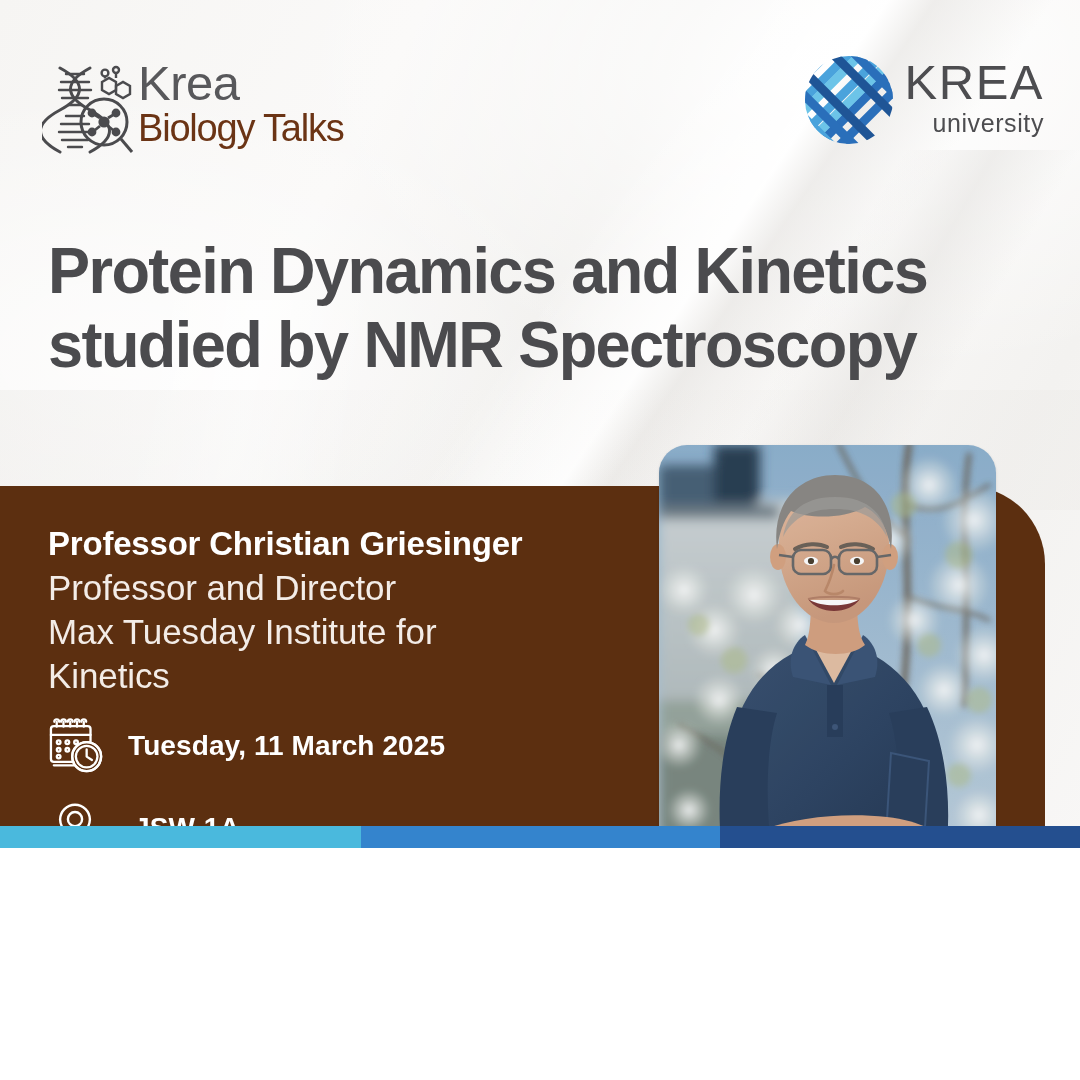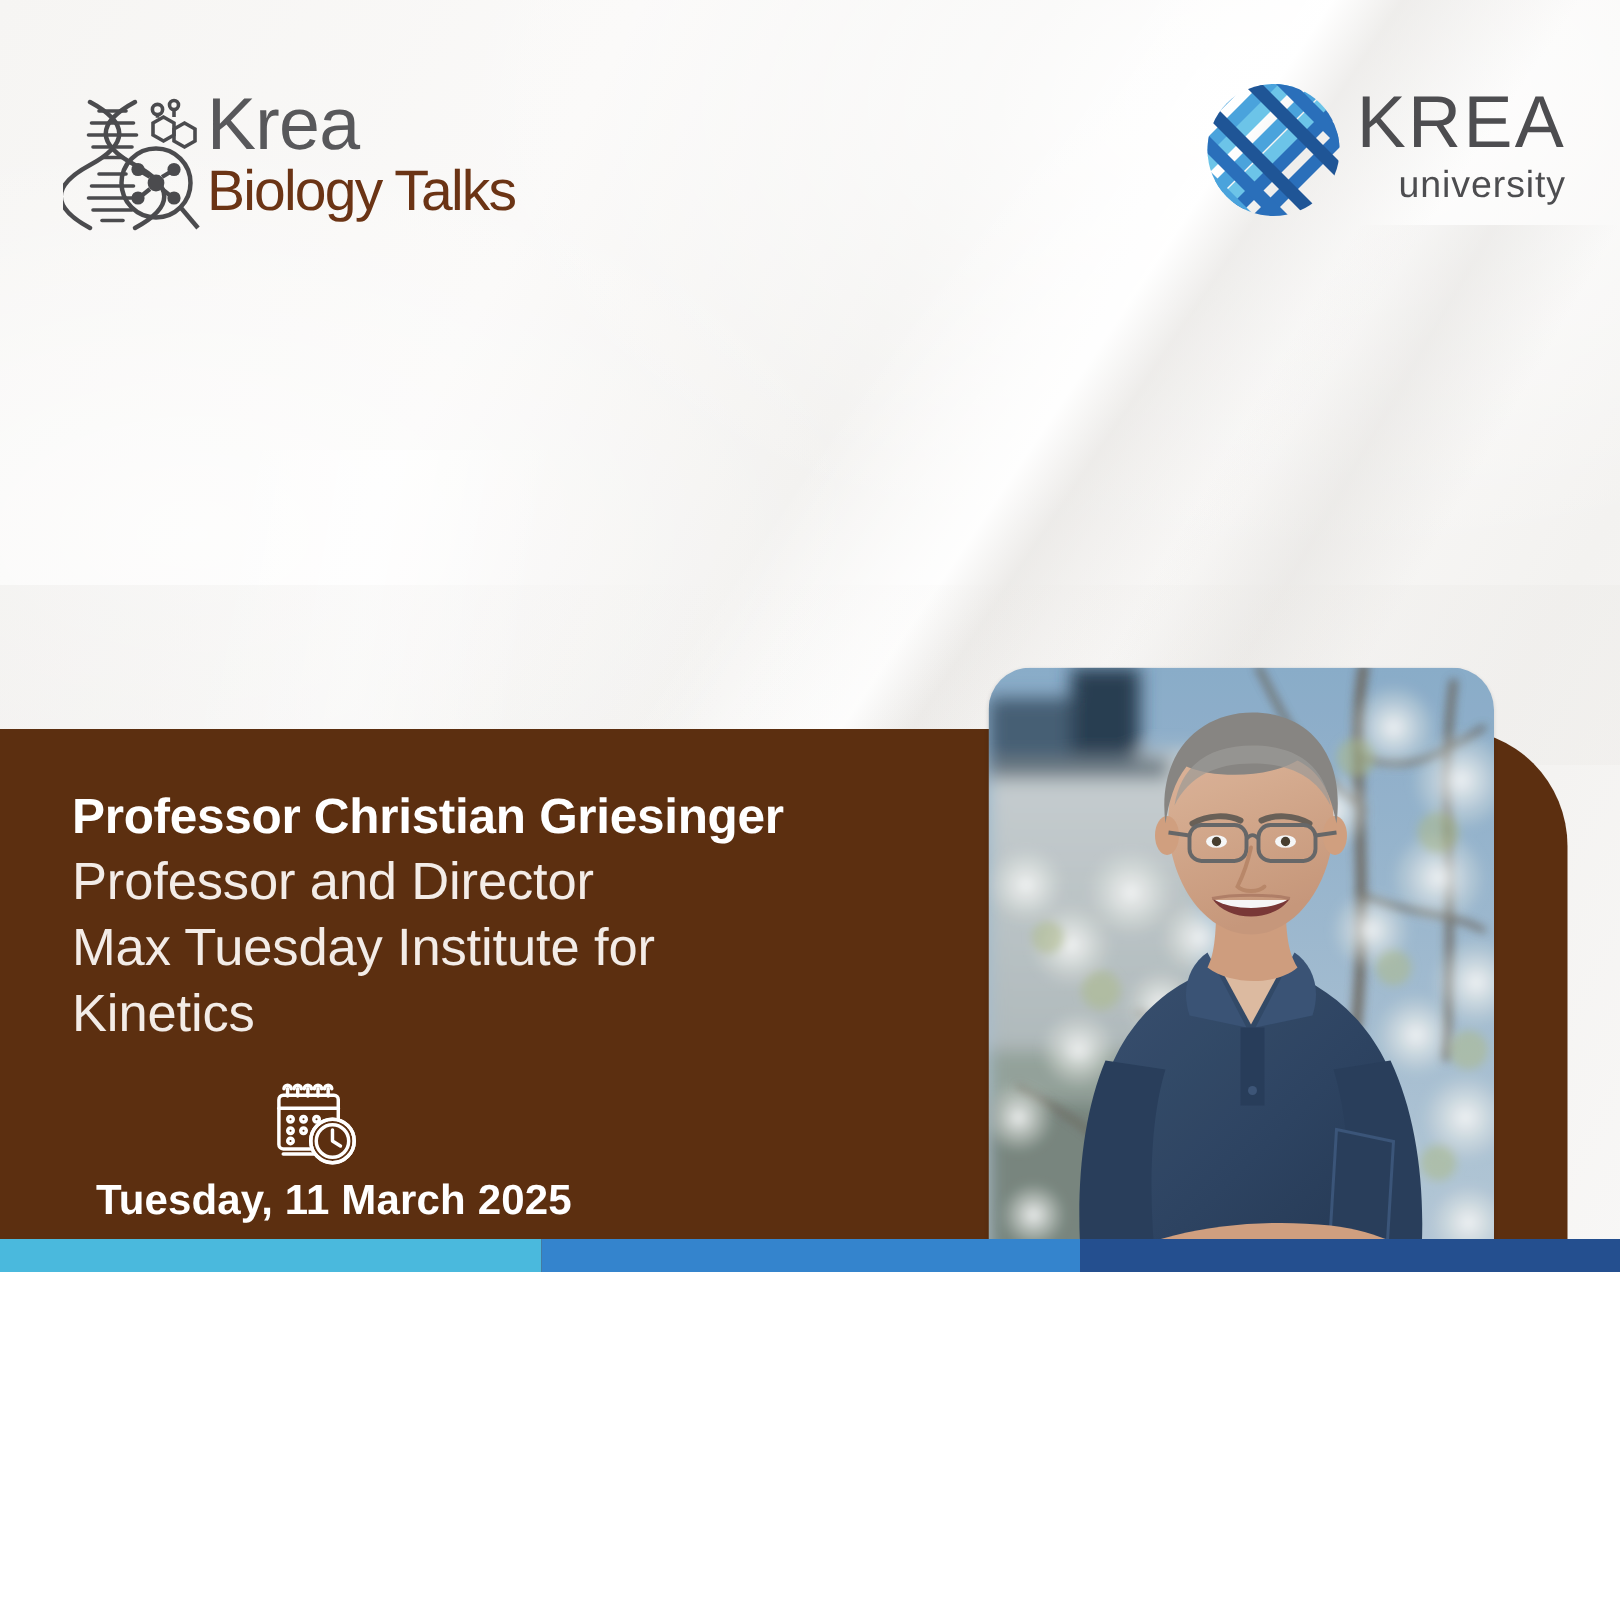--- a/index.html
+++ b/index.html
@@ -87,21 +87,21 @@
     letter-spacing:-.2px;
   }
   #speaker-affiliation { margin-top:2px; }
   #speaker-affiliation .aline {
     font-size:35px; font-weight:400; color:#f3ece7; line-height:1.26;
     letter-spacing:-.1px;
   }
 
   
   #meta-block { position:absolute; left:48px; top:718px; }
-  .meta-row { display:flex; align-items:center;flex-direction:column; }
+  .meta-row { display:flex; align-items:center; }
   .meta-icon { width:64px; flex:0 0 64px; display:flex; align-items:center; justify-content:flex-start; }
   .meta-text { margin-left:16px; }
   .meta-text .mline {
     font-size:28px; font-weight:700; color:#ffffff; line-height:1.32; letter-spacing:.1px;
   }
   #row-location { margin-top:26px; }
   #row-location .meta-text { margin-left:22px;text-align:center; }
 
   
   #photo-frame {
@@ -223,20 +223,24 @@
           </g>
         </svg>
       </span>
       <span id="krea-word">
         <div id="krea-word-top">KREA</div>
         <div id="krea-word-sub">university</div>
       </span>
     </div>
   </div>
 
+  <div id="title-block">
+    <div class="tline" style="color: rgb(75, 75, 78);">Protein Dynamics and Kinetics</div>
+    <div class="tline" style="color: rgb(75, 75, 78);">studied by NMR Spectroscopy</div>
+  </div>
 
   <div id="brown-panel" style="background: rgb(92, 47, 16);"></div>
 
   <div id="speaker-block">
     <div id="speaker-name">Professor Christian Griesinger</div>
     <div id="speaker-affiliation">
       <div class="aline">Professor and Director</div>
       <div class="aline">Max Tuesday Institute for</div>
       <div class="aline">Kinetics</div>
     </div>

